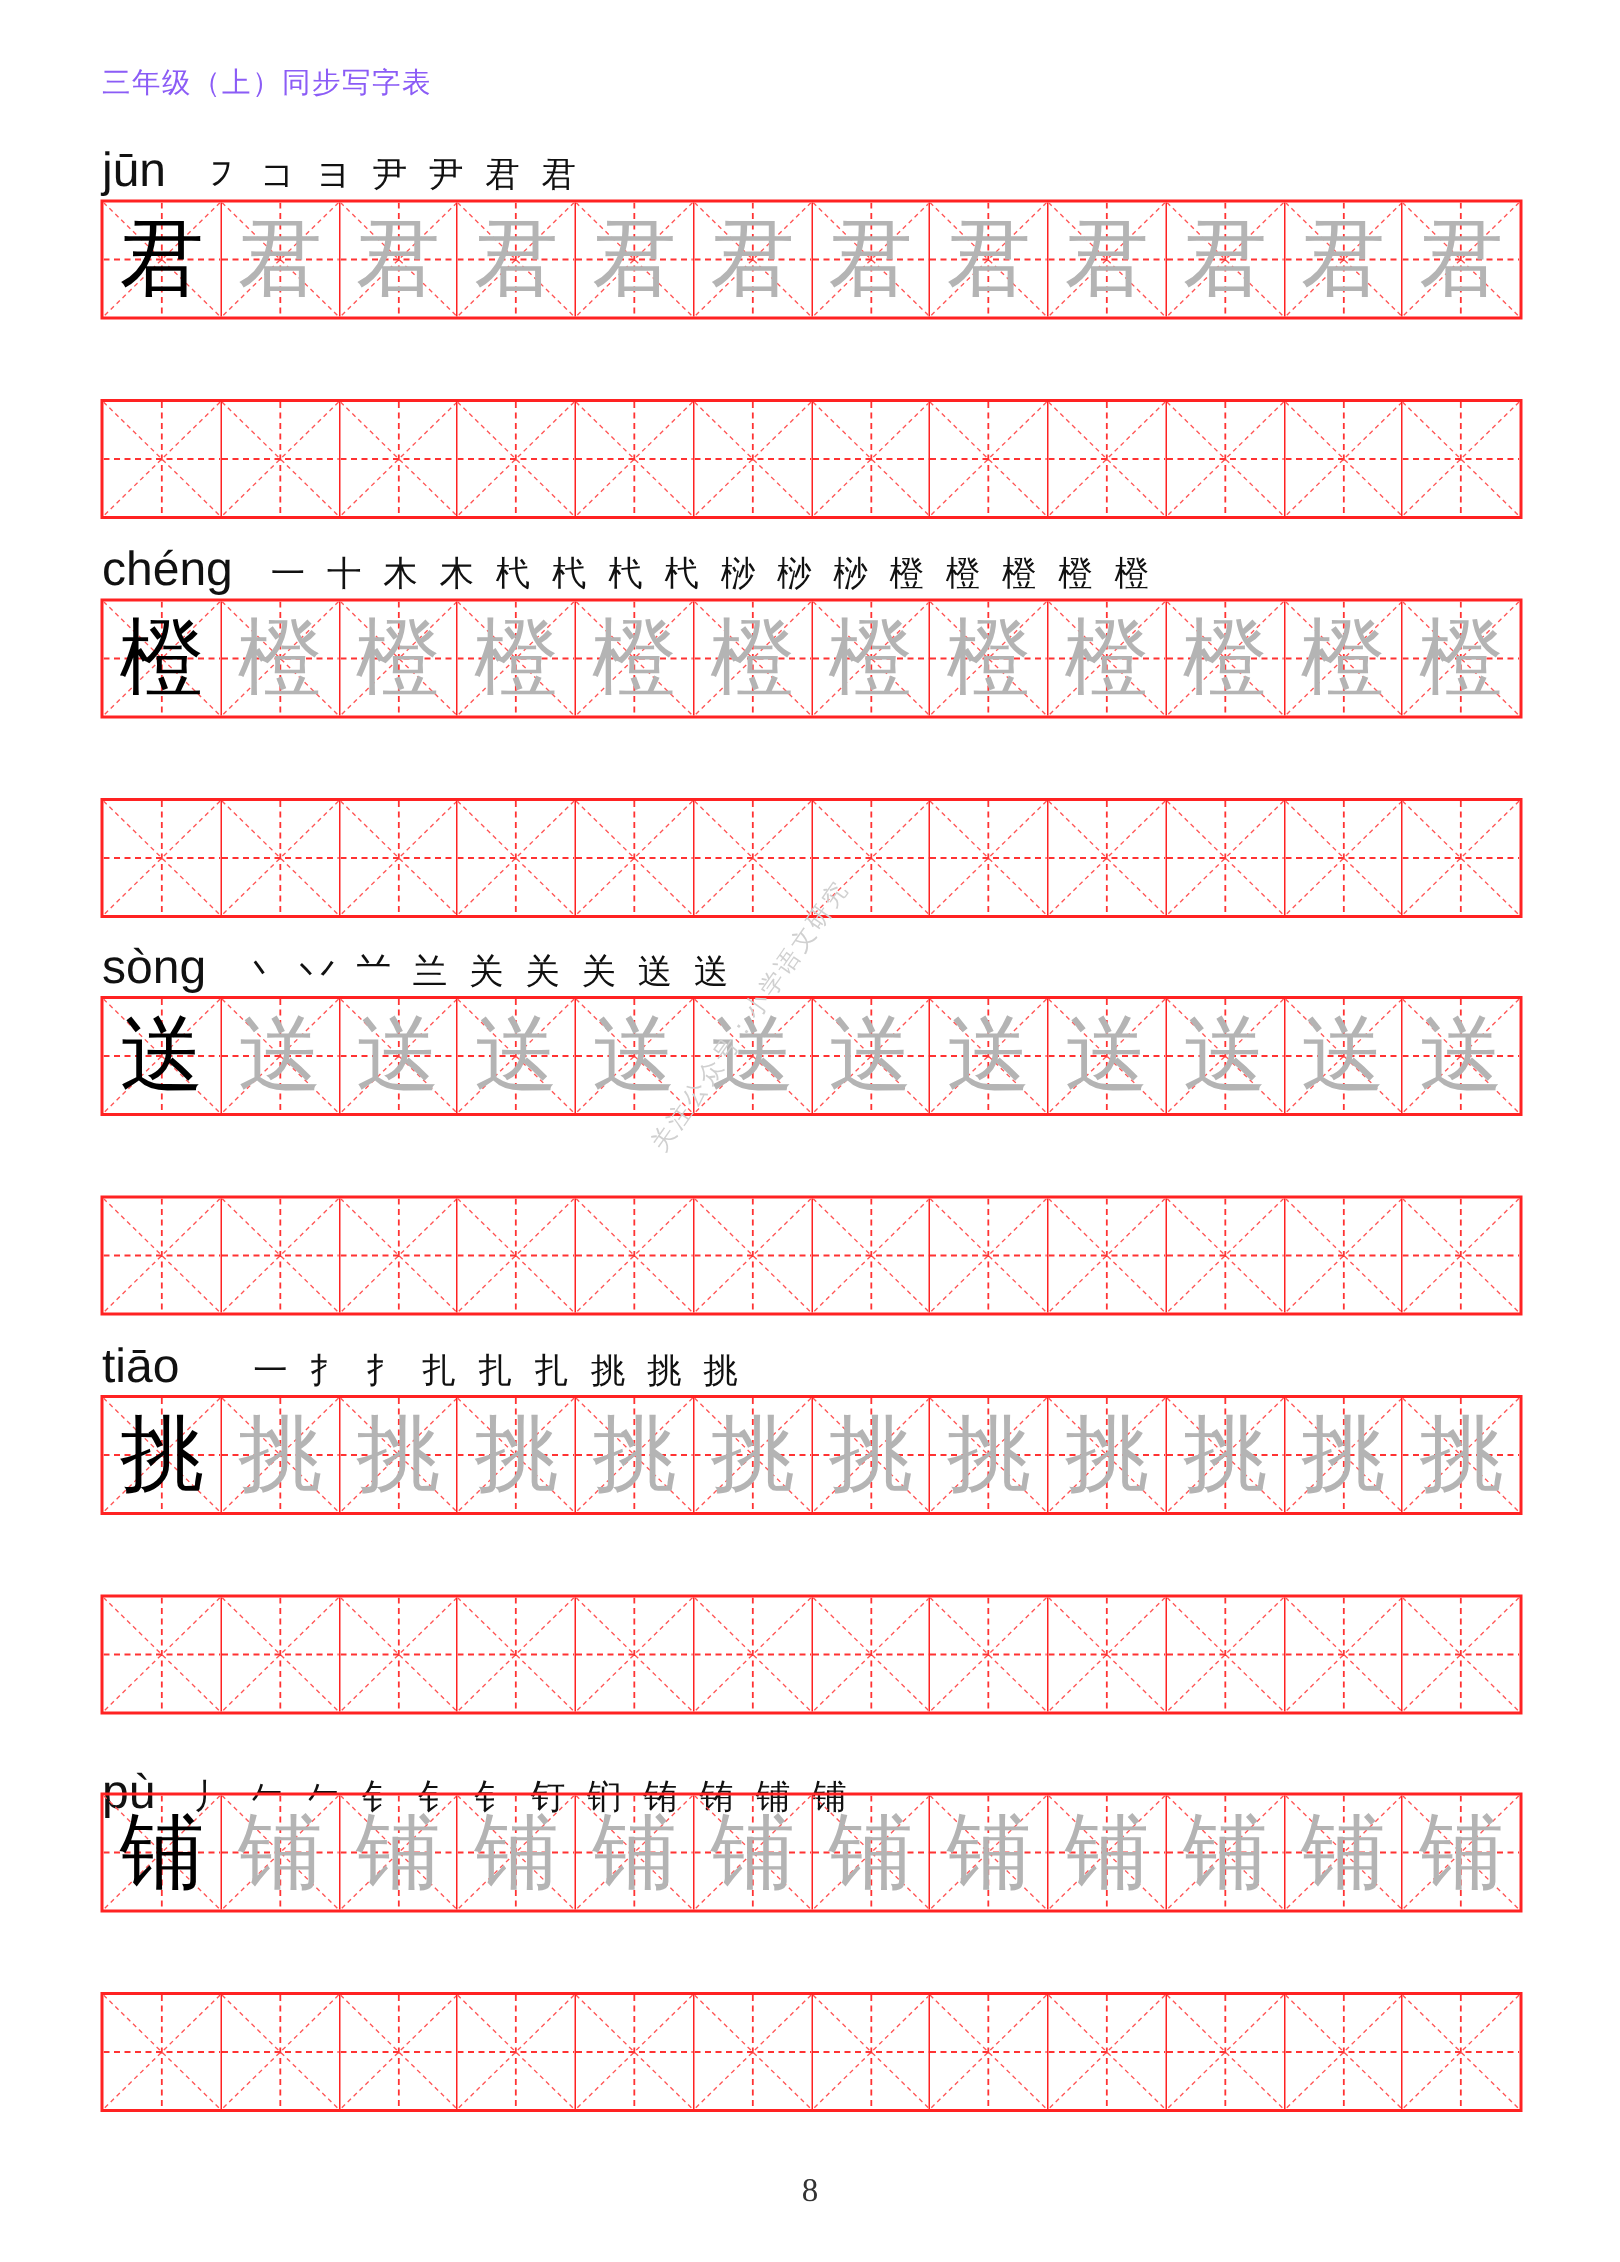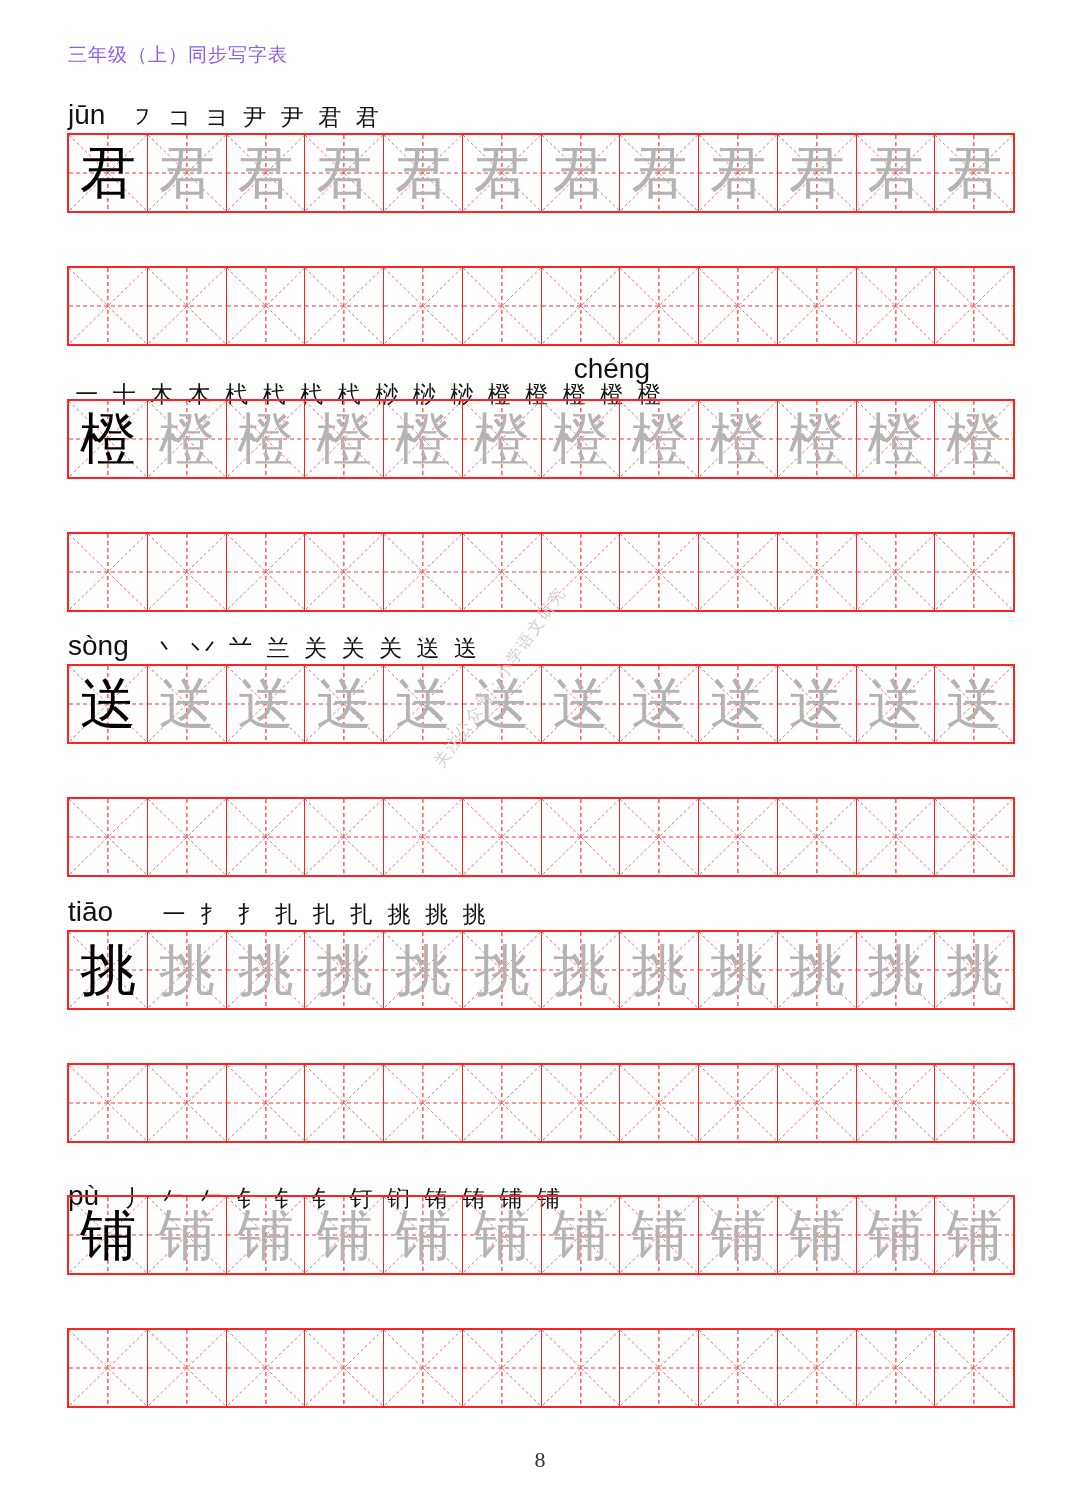--- a/index.html
+++ b/index.html
@@ -1,19 +1,19 @@
 <!DOCTYPE html>
 <html><head>
 <meta charset="utf-8">
 <style>
   html,body{margin:0;padding:0;background:#fff;}
   body{width:1080px;height:1508px;position:relative;overflow:hidden;font-family:"DejaVu Sans",sans-serif;}
   .doc-title{position:absolute;left:68px;top:42px;font-family:"DejaVu Serif",serif;font-size:19px;color:#8b5cf6;letter-spacing:1px;}
   .pinyin-line{position:absolute;left:68px;height:40px;display:flex;align-items:flex-end;}
-  .pinyin{font-family:"Liberation Sans",sans-serif;font-size:28px;color:#111;margin-right:18px;line-height:1;}
+  .pinyin{font-family:"Liberation Sans",sans-serif;font-size:32px;color:#111;margin-right:18px;line-height:1;}
   .strokes{display:flex;align-items:flex-end;gap:0;}
   .stroke{font-family:"DejaVu Sans",sans-serif;font-size:23px;color:#111;width:37.5px;text-align:center;line-height:1;position:relative;}
   .grid-row{position:absolute;left:67px;display:flex;border:2px solid #f22;box-sizing:border-box;width:948px;height:80px;}
   .cell{position:relative;flex:1;border-right:1.5px solid #f22;box-sizing:border-box;}
   .cell:last-child{border-right:none;}
   .cell svg.guide{position:absolute;left:0;top:0;width:100%;height:100%;}
   .cell .ch{position:absolute;left:0;top:0;width:100%;height:100%;display:flex;align-items:center;justify-content:center;font-family:"DejaVu Serif",serif;font-size:56px;line-height:1;}
   .cell .ch.model{color:#000;}
   .cell .ch.trace{color:#b4b4b4;}
   .page-num{position:absolute;left:0;width:1080px;top:1447px;text-align:center;font-family:"Liberation Serif",serif;font-size:22px;color:#333;}
@@ -238,21 +238,21 @@
       </div>
       <div class="cell">
         <svg class="guide" viewBox="0 0 100 100" preserveAspectRatio="none">
           <line x1="0" y1="0" x2="100" y2="100" stroke="#f55" stroke-width="0.9" stroke-dasharray="3,2.5" vector-effect="non-scaling-stroke"></line>
           <line x1="100" y1="0" x2="0" y2="100" stroke="#f55" stroke-width="0.9" stroke-dasharray="3,2.5" vector-effect="non-scaling-stroke"></line>
           <line x1="50" y1="0" x2="50" y2="100" stroke="#f33" stroke-width="1.2" stroke-dasharray="4,3" vector-effect="non-scaling-stroke"></line>
           <line x1="0" y1="50" x2="100" y2="50" stroke="#f33" stroke-width="1.2" stroke-dasharray="4,3" vector-effect="non-scaling-stroke"></line>
         </svg>
       </div>
     </div>
-    <div class="pinyin-line" style="top: 354.5px; flex-direction: column;">
+    <div class="pinyin-line" style="top: 354.5px;">
       <span class="pinyin">chéng</span>
       <span class="strokes">
         <span class="stroke">一</span>
         <span class="stroke">十</span>
         <span class="stroke">木</span>
         <span class="stroke">木</span>
         <span class="stroke">杙</span>
         <span class="stroke">杙</span>
         <span class="stroke">杙</span>
         <span class="stroke">杙</span>

